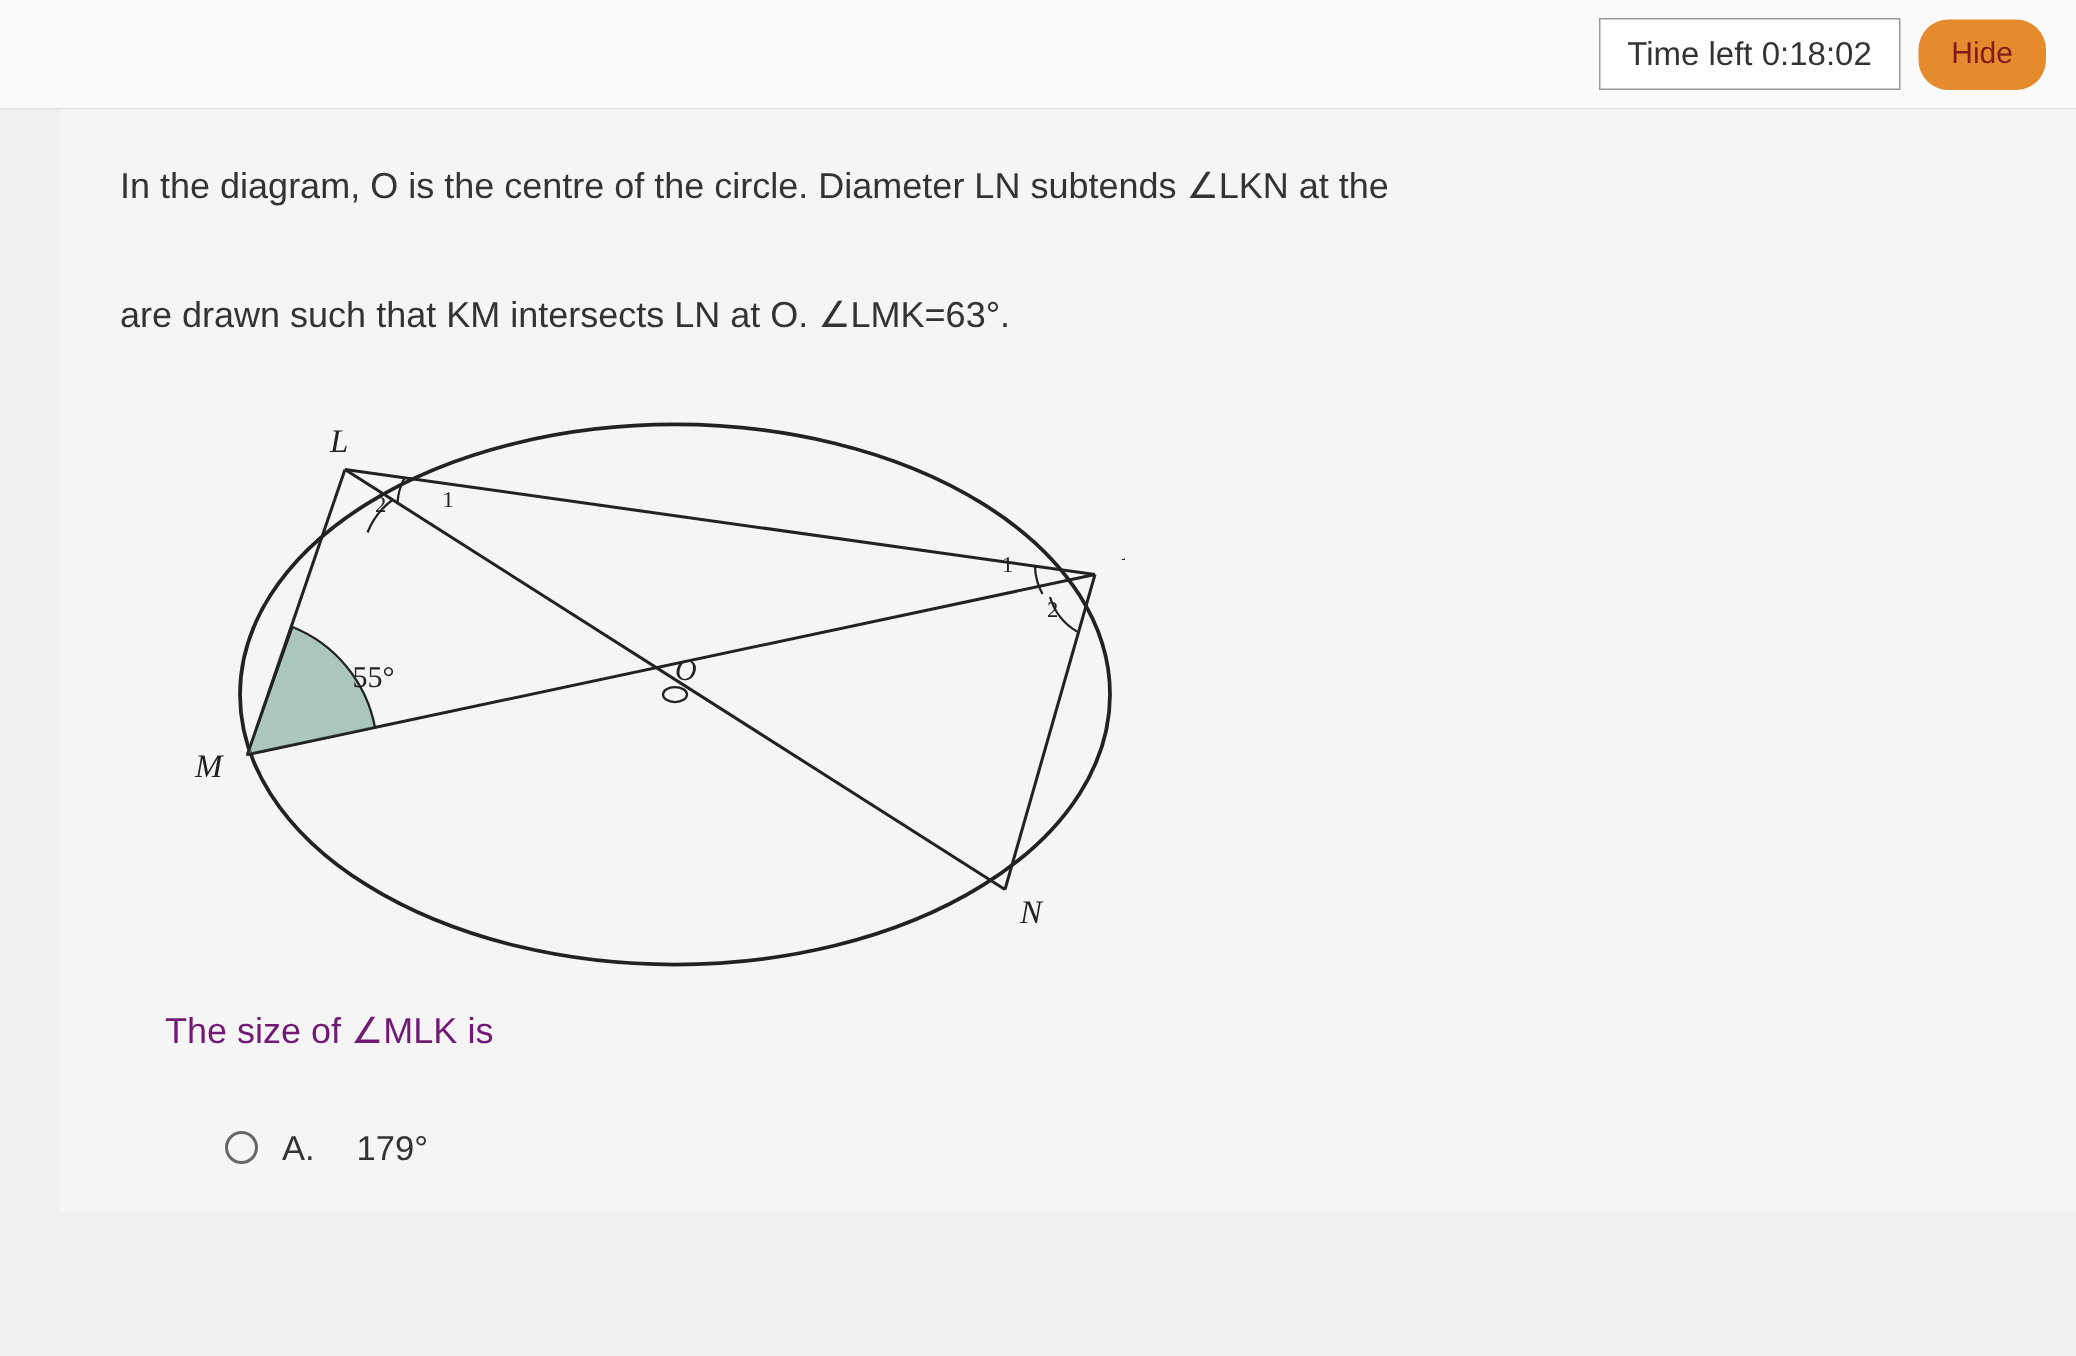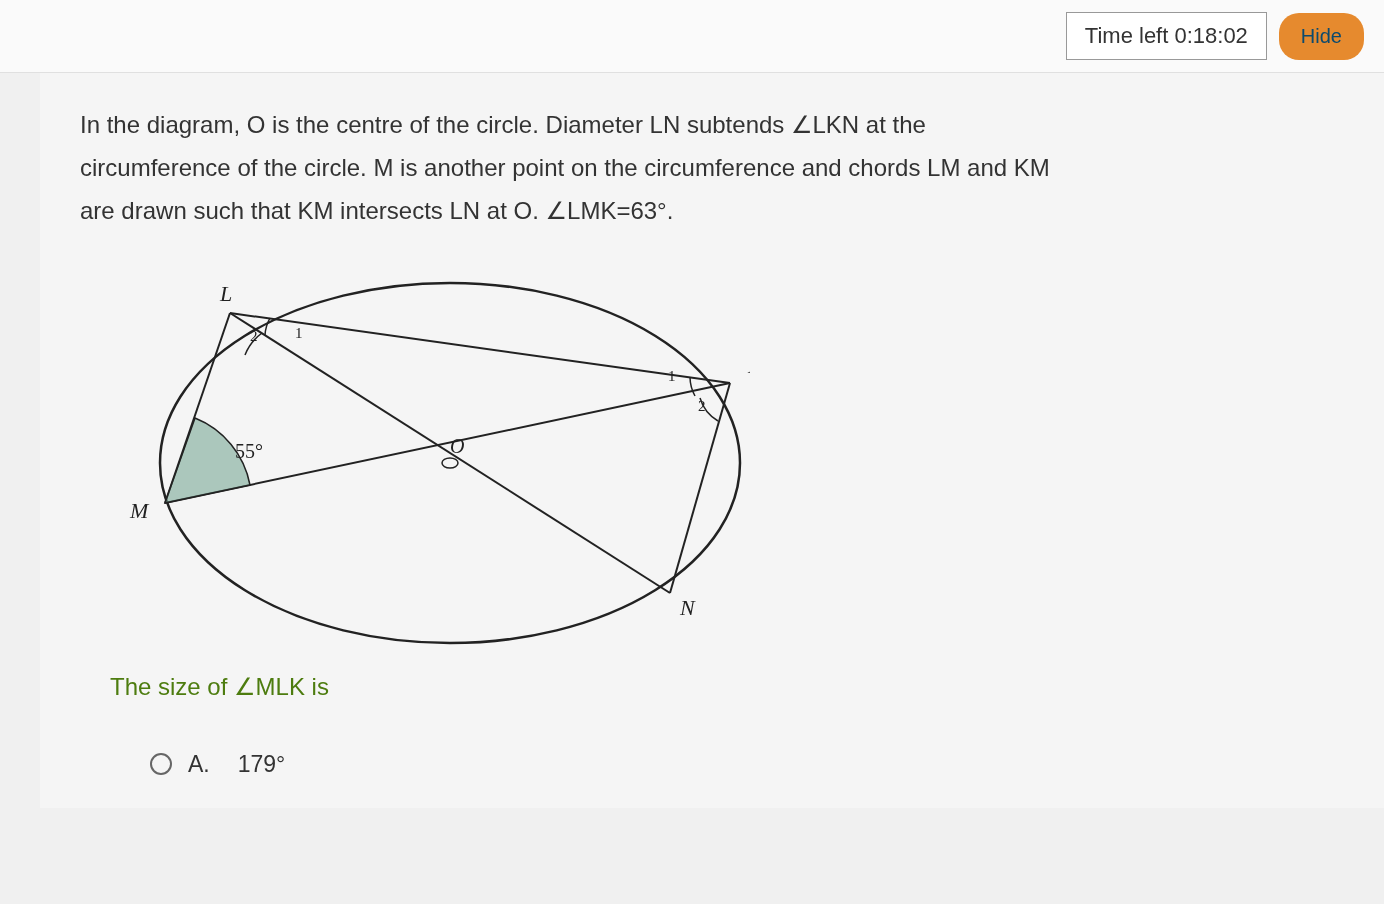--- a/index.html
+++ b/index.html
@@ -29,21 +29,21 @@
       font-size: 22px;
       color: #333;
       background: #fff;
     }
     .hide-button {
       background: #e68a2e;
       border: none;
       border-radius: 20px;
       padding: 12px 22px;
       font-size: 20px;
-      color: #0c4a6e;
+      color: #7f1d1d;
       cursor: pointer;
     }
     .content {
       padding: 30px 40px;
       background: #f5f5f5;
       margin-left: 40px;
     }
     .question-text {
       font-size: 24px;
       color: #333;
@@ -51,21 +51,21 @@
       margin-bottom: 20px;
     }
     .diagram-container {
       margin: 10px 0 20px 30px;
     }
     .diagram-svg {
       display: block;
     }
     .subquestion {
       font-size: 24px;
-      color: #4d7c0f;
+      color: #701a75;
       margin: 15px 0 50px 30px;
     }
     .option-row {
       display: flex;
       align-items: center;
       gap: 16px;
       margin-left: 70px;
       font-size: 23px;
       color: #333;
     }
@@ -88,21 +88,21 @@
     <span>Time left 0:18:02</span>
   </div>
   <button class="hide-button">
     <span>Hide</span>
   </button>
 </div>
 
 <div class="content">
   <p class="question-text">
     <span>In the diagram, O is the centre of the circle. Diameter LN subtends  ∠LKN at the</span><br>
-    <span>circumference of the circle. M is another point on the circumference and chords LM and KM</span><br>
+    <br>
     <span>are drawn such that KM intersects LN at O. ∠LMK=63°.</span>
   </p>
 
   <div class="diagram-container">
     <svg class="diagram-svg" width="640" height="400" viewBox="0 0 640 400">
 
       <ellipse cx="340" cy="210" rx="290" ry="180" fill="none" stroke="#222" stroke-width="2.5"></ellipse>
 
       <line x1="120" y1="60" x2="560" y2="340" stroke="#222" stroke-width="2"></line>
 

